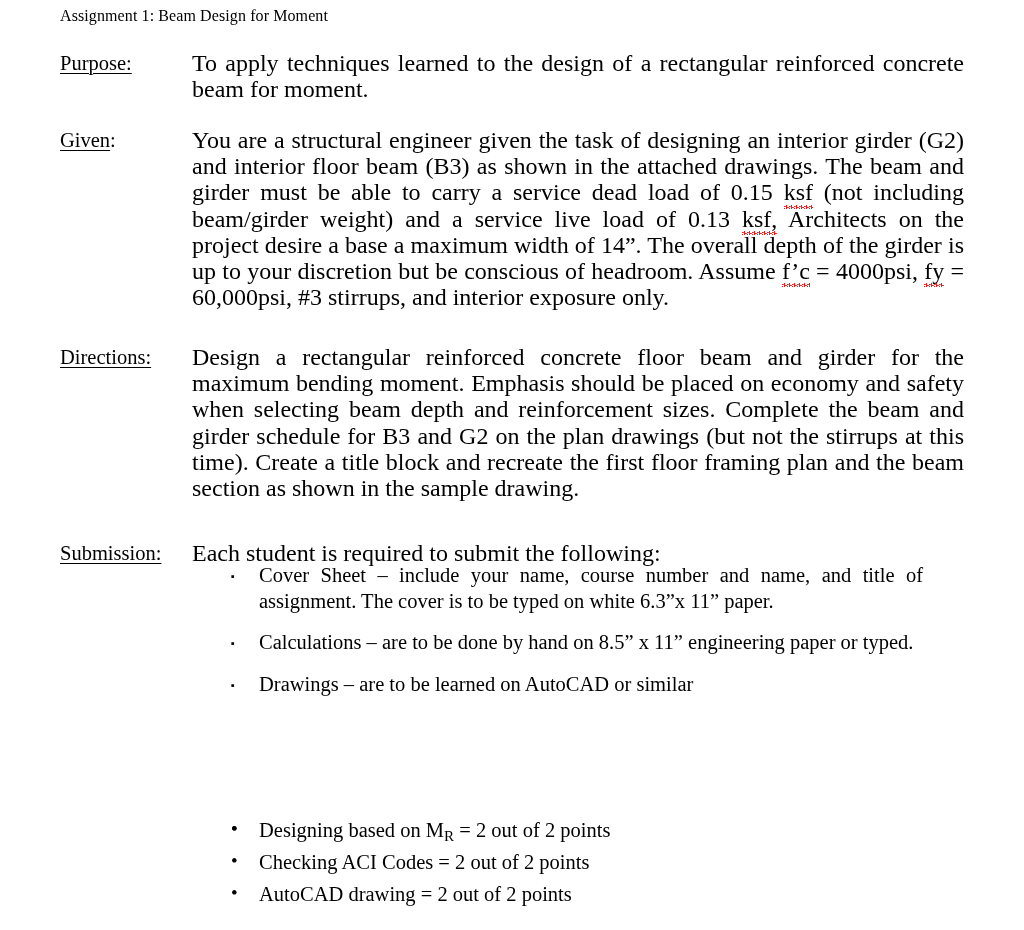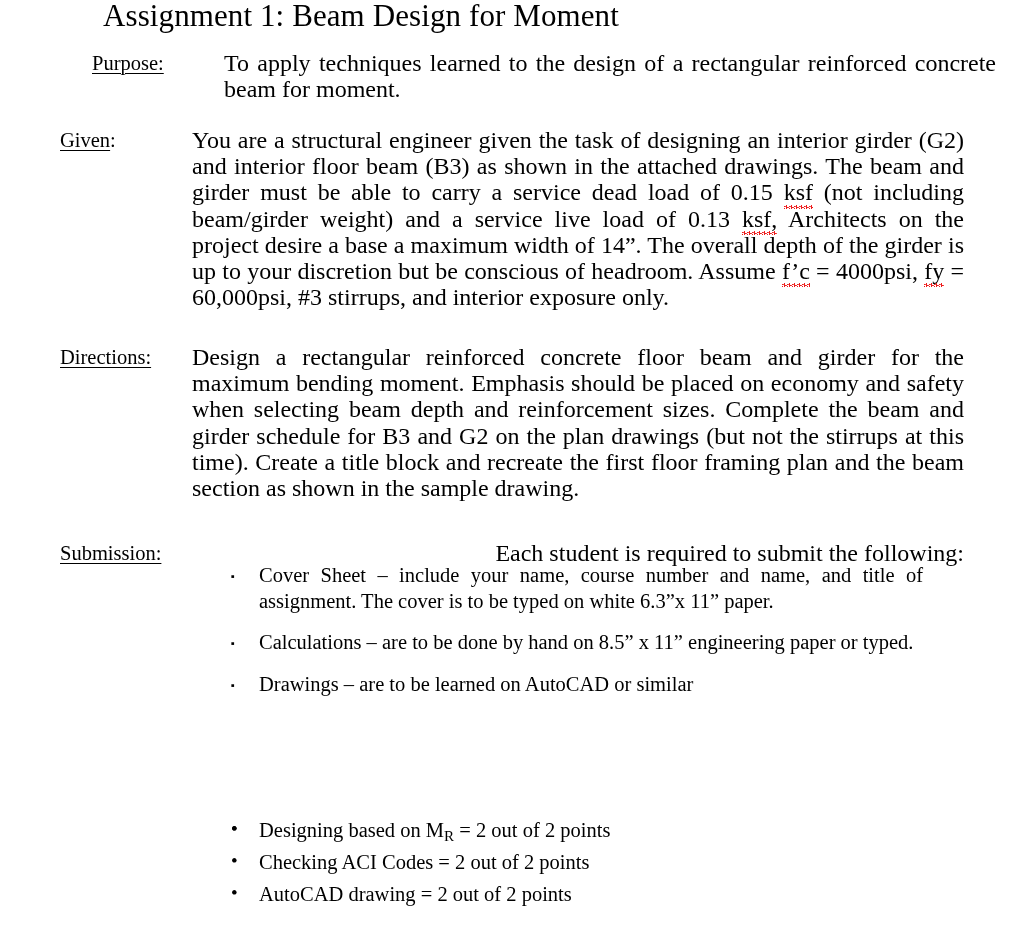--- a/index.html
+++ b/index.html
@@ -23,25 +23,24 @@
     box-sizing: border-box;
     padding: 0;
     overflow: hidden;
   }
 
   
   .doc-title {
     position: absolute;
     left: 60px;
     top: 2px;
-    font-size: 31px;
+    font-size: 16px;
     line-height: 28px;
     letter-spacing: 0.1px;
     white-space: nowrap;
-    margin-left: 43px;
   }
 
   
   .section {
     position: absolute;
     left: 60px;
     width: 904px;
   }
   .section-label {
     position: absolute;
@@ -64,21 +63,21 @@
   }
   .section-body {
     margin-left: 132px;
     font-size: 24px;
     line-height: 26.2px;
     text-align: justify;
     text-justify: inter-word;
     width: 772px;
   }
   .section-body.nojust {
-    text-align: right;
+    text-align: left;
   }
 
   
   .sp {
     position: relative;
     display: inline-block;
   }
   .sp::after {
     content: "";
     position: absolute;
@@ -150,21 +149,21 @@
     top: -1px;
   }
 </style>
 </head>
 <body>
 
 <div class="page">
 
   <div class="doc-title">Assignment 1: Beam Design for Moment</div>
 
-  <div class="section" style="top:50px;margin-left:32px;">
+  <div class="section" style="top:50px;">
     <div class="section-label"><span class="u-all">Purpose:</span></div>
     <div class="section-body">To apply techniques learned to the design of a rectangular reinforced concrete beam for moment.</div>
   </div>
 
   <div class="section" style="top:127px;">
     <div class="section-label"><span class="u-word">Given</span><span>:</span></div>
     <div class="section-body"><span>You are a structural engineer given the task of designing an interior girder (G2) and interior floor beam (B3) as shown in the attached drawings.  The beam and girder must be able to carry a service dead load of 0.15 </span><span class="sp">ksf</span><span> (not including beam/girder weight) and a service live load of 0.13 </span><span class="sp">ksf,</span><span>  Architects on the project desire a base a maximum width of 14”.  The overall depth of the girder is up to your discretion but be conscious of headroom.  Assume </span><span class="sp">f’c</span><span> = 4000psi, </span><span class="sp">fy</span><span> = 60,000psi, #3 stirrups, and interior exposure only.</span></div>
   </div>
 
   <div class="section" style="top:344px;">

